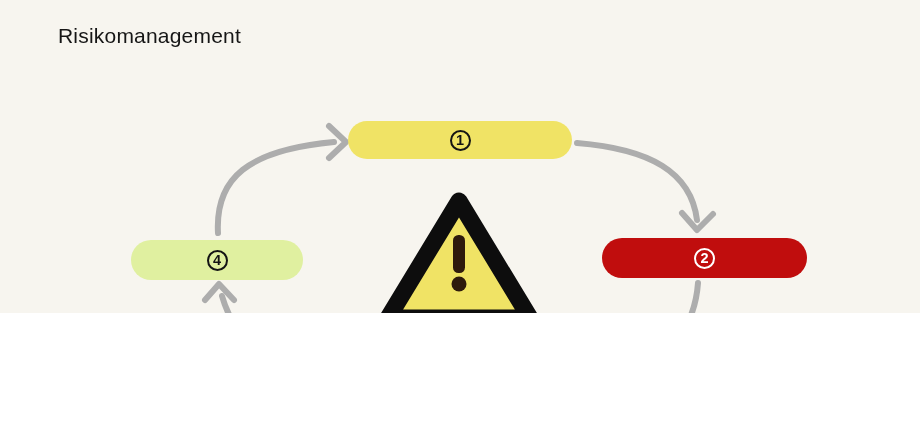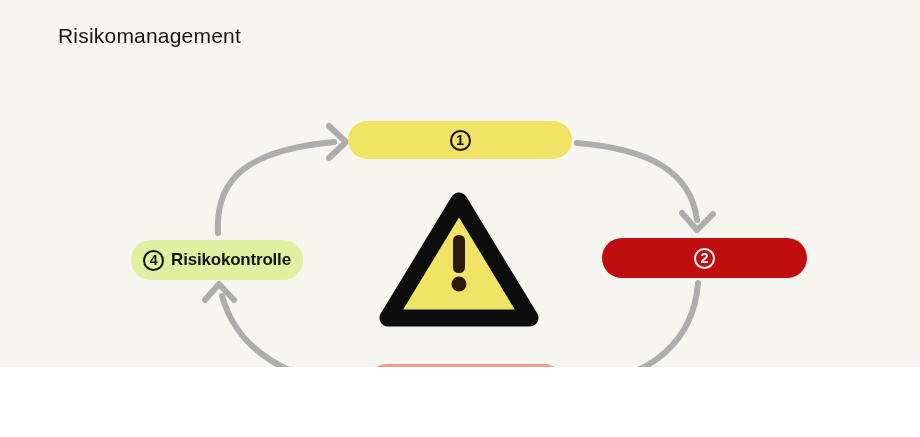--- a/index.html
+++ b/index.html
@@ -1,19 +1,19 @@
 <!DOCTYPE html>
 <html><head>
 <meta charset="utf-8">
 <style>
   html, body { margin: 0; padding: 0; }
   .stage {
     position: relative;
     width: 920px;
-    height: 367px;
+    height: 313px;
     overflow: hidden;
     background: #F7F5EF;
     font-family: "Liberation Sans", sans-serif;
   }
   .page-title {
     position: absolute;
     left: 58px;
     top: 24px;
     margin: 0;
     font-size: 21px;
@@ -94,16 +94,15 @@
   <div class="pill pill-right" style="background-color: rgb(192, 13, 13); color: rgb(255, 255, 255);">
     <span class="num">2</span>
   </div>
 
   <div class="pill pill-bottom" style="background-color: rgb(241, 156, 135); color: rgb(20, 20, 20);">
     <span class="num">3</span>
   </div>
 
   <div class="pill pill-left" style="background-color: rgb(224, 240, 160); color: rgb(20, 20, 20);">
     <span class="num">4</span>
-    <span>Risikokontrolle</span>
   </div>
 
 </div>
 
 </body></html>

